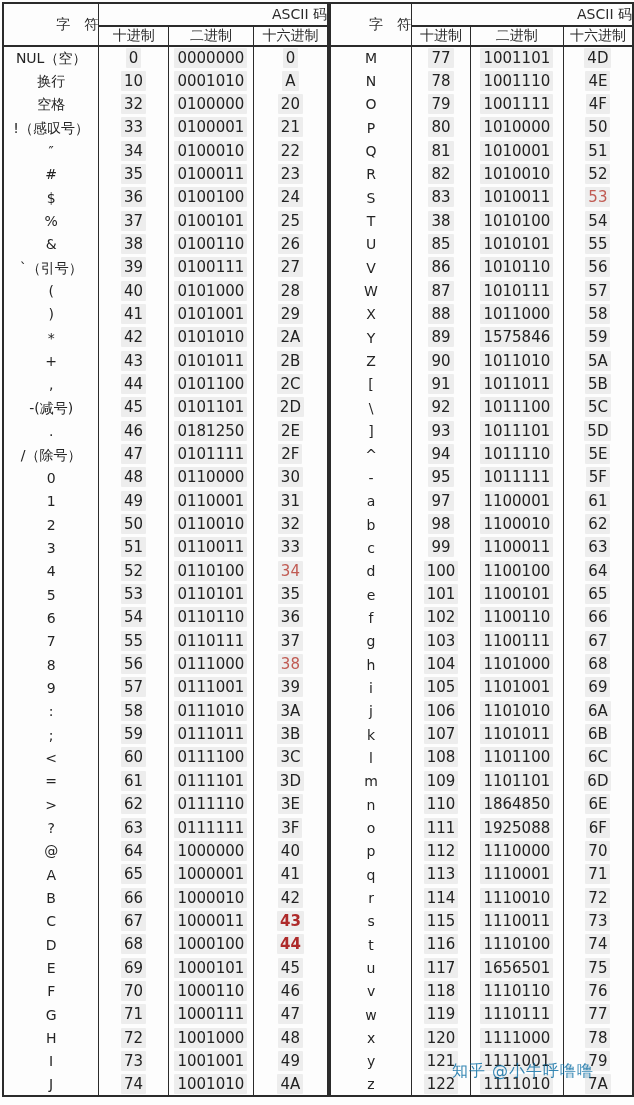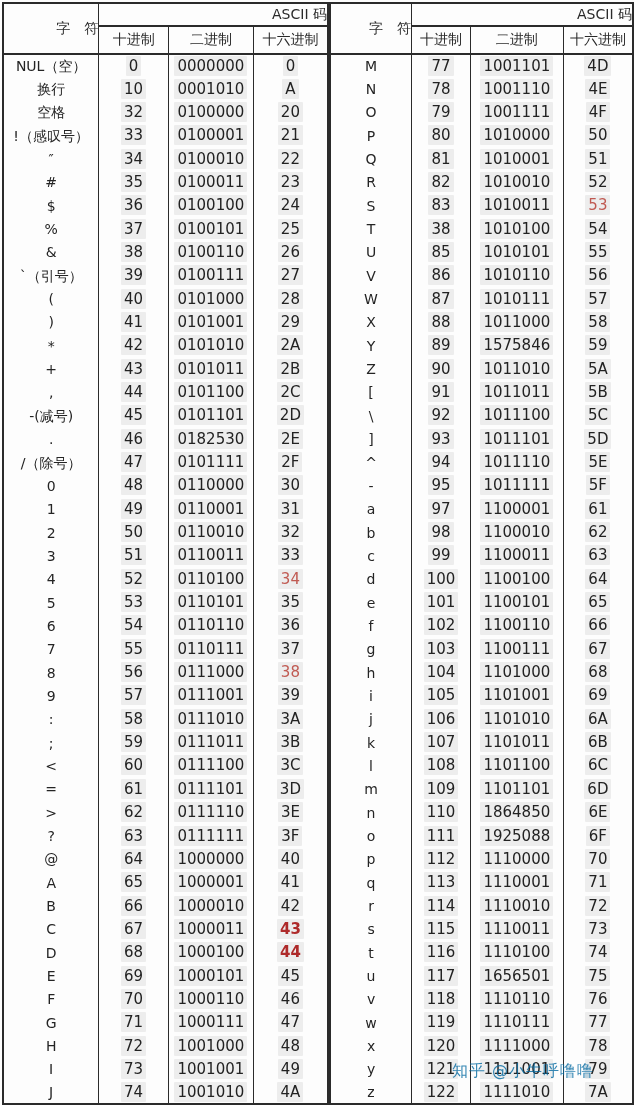--- a/index.html
+++ b/index.html
@@ -24,21 +24,21 @@
   thead th{
     border-left:1px solid #2b2b2b;
     border-right:1px solid #2b2b2b;
     border-bottom:2px solid #2b2b2b;
     font-weight:normal;
     font-size:14px;
     color:#2a2a2a;
     padding:0;
   }
   thead tr.r1{height:23px;text-align:right;}
-  thead tr.r2{height:28px;}
+  thead tr.r2{height:20px;}
   
   tbody td{
     border-left:1px solid #2b2b2b;
     border-right:1px solid #2b2b2b;
     padding:0;
     text-align:center;
     vertical-align:middle;
     font-size:15px;
     line-height:1;
     white-space:nowrap;
@@ -179,21 +179,21 @@
         </tr>
         <tr>
           <td class="char">-(减号)</td>
           <td class="dec"><span class="chip">45</span></td>
           <td class="bin"><span class="chip">0101101</span></td>
           <td class="hex"><span class="chip">2D</span></td>
         </tr>
         <tr>
           <td class="char">.</td>
           <td class="dec"><span class="chip">46</span></td>
-          <td class="bin"><span class="chip">0182530</span></td>
+          <td class="bin"><span class="chip">0181250</span></td>
           <td class="hex"><span class="chip">2E</span></td>
         </tr>
         <tr>
           <td class="char">/（除号）</td>
           <td class="dec"><span class="chip">47</span></td>
           <td class="bin"><span class="chip">0101111</span></td>
           <td class="hex"><span class="chip">2F</span></td>
         </tr>
         <tr>
           <td class="char">0</td>

